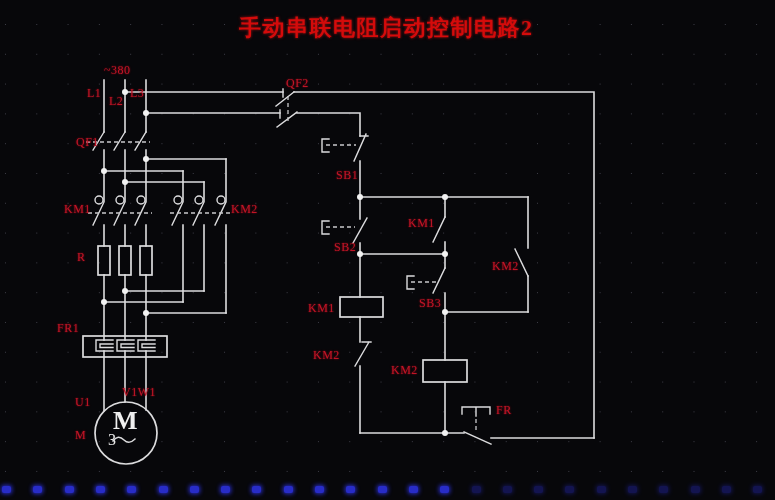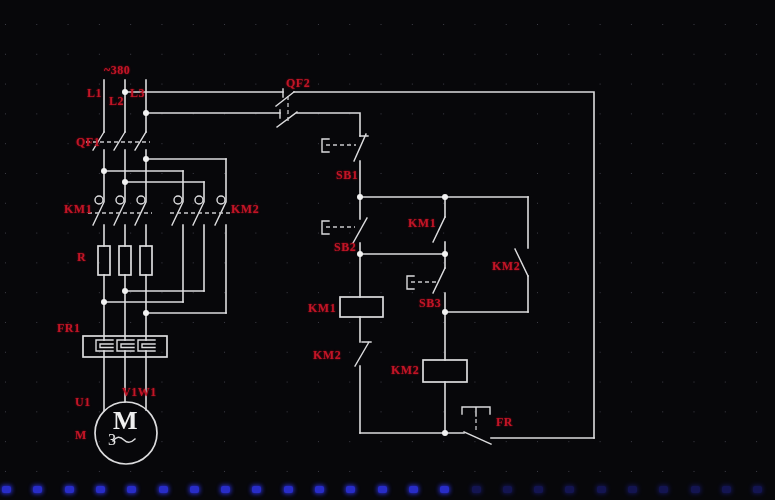--- a/index.html
+++ b/index.html
@@ -12,21 +12,21 @@
     font-family:"Liberation Serif",serif;
   }
   .title{
     position:absolute;left:239px;top:13px;width:330px;
     color:var(--title-color,#d40b0b);font-size:22px;font-weight:bold;
     letter-spacing:1.5px;white-space:nowrap;
     text-shadow:0 0 3px rgba(220,20,20,.75);
   }
   .lbl{
     position:absolute;color:var(--label-color,#c11526);
-    font-size:12px;font-weight:bold;letter-spacing:.5px;white-space:nowrap;
+    font-size:12px;font-weight:normal;letter-spacing:.5px;white-space:nowrap;
     text-shadow:0 0 2px rgba(190,10,30,.8);
   }
   svg.sch{position:absolute;left:0;top:0;}
   .wire{stroke:#dcdcde;stroke-width:1.6;fill:none;stroke-linecap:square;}
   .wire.thin{stroke-width:1.4;}
   .dashed{stroke:#c9c9cc;stroke-width:1.3;fill:none;stroke-dasharray:4 3;}
   .boxsym{stroke:#dcdcde;stroke-width:1.7;fill:none;}
   .dot{fill:#f2f2f2;stroke:none;}
   .arc{stroke:#dcdcde;stroke-width:1.4;fill:none;}
   .motor-letter{
@@ -39,20 +39,21 @@
   }
   .wm-row{position:absolute;left:0;top:485px;width:775px;height:12px;}
   .wm{position:absolute;top:1px;width:9px;height:7px;border-radius:2px;
       background:var(--wm-color,#2a2ed2);box-shadow:0 0 4px 1px var(--wm-color,#2a2ed2);}
 </style>
 </head>
 <body>
 
 <div class="canvas">
 
+  <div class="title">手动串联电阻启动控制电路2</div>
 
   <svg class="sch" width="775" height="500" viewBox="0 0 775 500">
 
     <g>
       <path class="wire" d="M104 80 V132 M125 80 V132 M146 80 V132"></path>
       <path class="wire" d="M104 150 V201 M125 150 V201 M146 150 V201"></path>
     </g>
 
     <g>
       <path class="wire thin" d="M93 150 L104 132 M114 150 L125 132 M135 150 L146 132"></path>
@@ -210,21 +211,21 @@
   <span class="lbl" style="left:122px;top:385px">V1W1</span>
   <span class="lbl" style="left:75px;top:428px">M</span>
   <span class="lbl" style="left:336px;top:168px">SB1</span>
   <span class="lbl" style="left:334px;top:240px">SB2</span>
   <span class="lbl" style="left:419px;top:296px">SB3</span>
   <span class="lbl" style="left:408px;top:216px">KM1</span>
   <span class="lbl" style="left:492px;top:259px">KM2</span>
   <span class="lbl" style="left:308px;top:301px">KM1</span>
   <span class="lbl" style="left:313px;top:348px">KM2</span>
   <span class="lbl" style="left:391px;top:363px">KM2</span>
-  <span class="lbl" style="left:496px;top:415px">FR</span>
+  <span class="lbl" style="left:496px;top:403px">FR</span>
 
   <span class="motor-letter">M</span>
   <span class="motor-digit">3</span>
 
   <div class="wm-row" id="wm-row">
       <div class="wm" style="left: 2px; opacity: 0.95;"></div>
       <div class="wm" style="left: 33.3px; opacity: 0.95;"></div>
       <div class="wm" style="left: 64.6px; opacity: 0.95;"></div>
       <div class="wm" style="left: 95.9px; opacity: 0.95;"></div>
       <div class="wm" style="left: 127.2px; opacity: 0.95;"></div>

